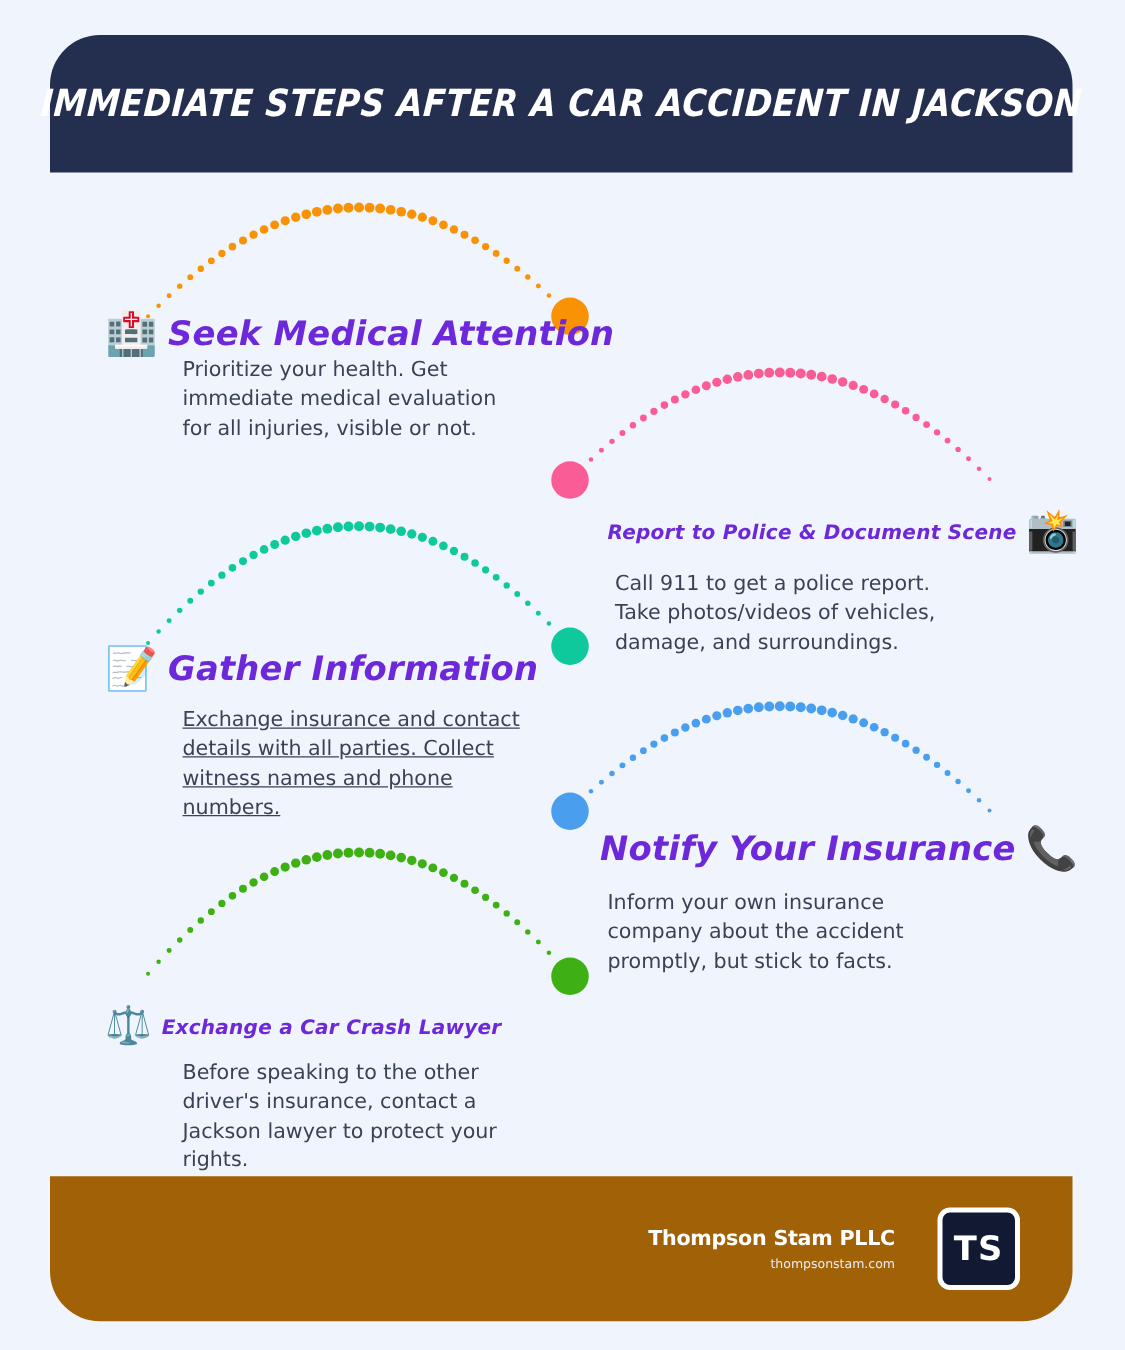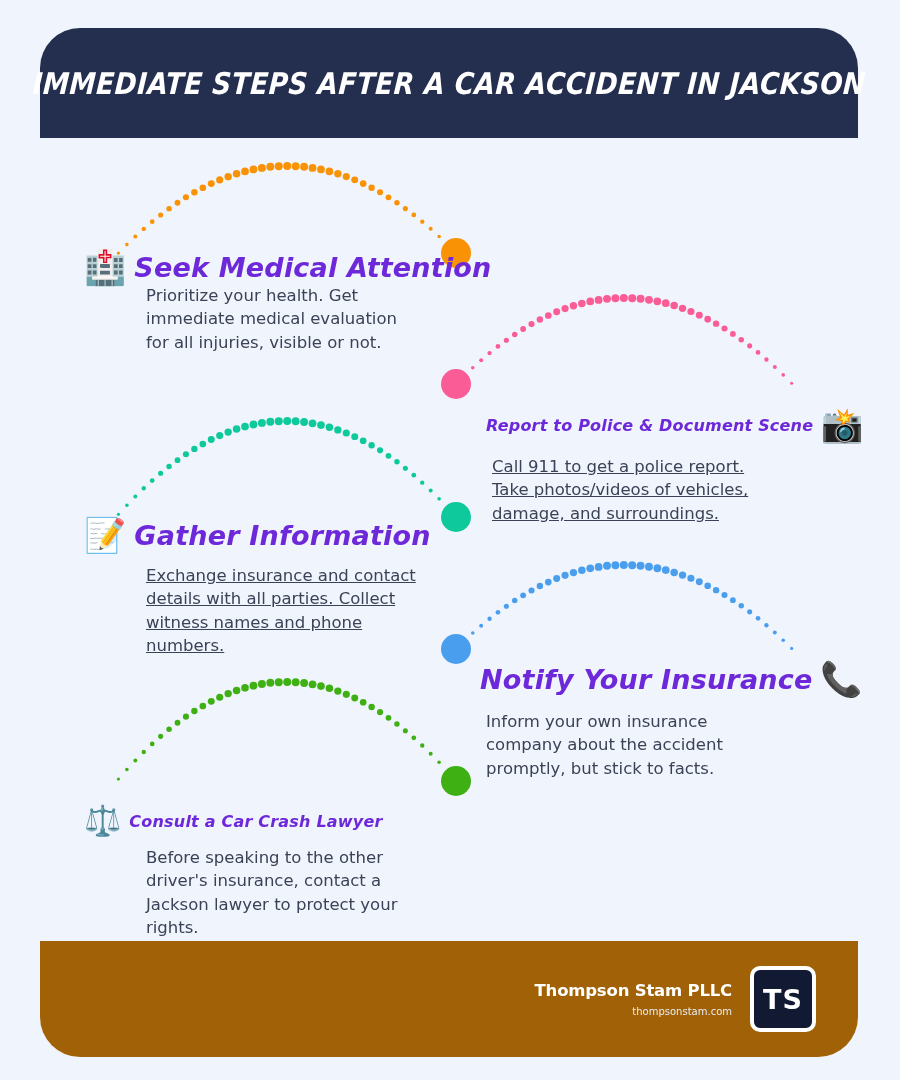--- a/index.html
+++ b/index.html
@@ -80,20 +80,21 @@
   }
   #footer-logo {
     width: 66px;
     height: 66px;
     border: 4px solid #ffffff;
     border-radius: 10px;
     background: #121a33;
     display: flex;
     align-items: center;
     justify-content: center;
+    margin-left: 16px;
   }
   #footer-logo-text {
     color: #ffffff;
     font-size: 27px;
     font-weight: 700;
     letter-spacing: 1px;
   }
 
   
   #arcs {
@@ -136,21 +137,21 @@
     font-size: 16.5px;
     line-height: 1.42;
     font-weight: 400;
   }
 
   
   #step-1 { left: 84px;  top: 250px; width: 360px; }
   #step-1 .step-body { margin-top: 0; margin-left: 62px; width: 268px; }
 
   #step-2 { left: 486px; top: 408px; width: 390px; }
-  #step-2 .step-body { margin-top: 13px; margin-left: 6px; width: 290px; text-decoration: underline; }
+  #step-2 .step-body { margin-top: 13px; margin-left: 6px; width: 290px; }
 
   #step-3 { left: 84px;  top: 518px; width: 360px; }
   #step-3 .step-body { margin-top: 12px; margin-left: 62px; width: 280px; text-decoration: underline; }
 
   #step-4 { left: 480px; top: 662px; width: 390px; }
   #step-4 .step-body { margin-top: 14px; margin-left: 6px; width: 280px; }
 
   #step-5 { left: 84px;  top: 806px; width: 370px; }
   #step-5 .step-body { margin-top: 10px; margin-left: 62px; width: 290px; }
 </style>
@@ -409,21 +410,21 @@
     <div class="step-head">
       <span class="step-title t-lg">Notify Your Insurance</span>
       <span class="step-icon">📞</span>
     </div>
     <div class="step-body">Inform your own insurance company about the accident promptly, but stick to facts.</div>
   </div>
 
   <div class="step" id="step-5">
     <div class="step-head">
       <span class="step-icon sm">⚖️</span>
-      <span class="step-title t-sm">Consult a Car Crash Lawyer</span>
+      <span class="step-title t-sm">Exchange a Car Crash Lawyer</span>
     </div>
     <div class="step-body">Before speaking to the other driver's insurance, contact a Jackson lawyer to protect your rights.</div>
   </div>
 
   <div id="footer">
     <div id="footer-inner">
       <div id="footer-text">
         <div id="footer-firm">Thompson Stam PLLC</div>
         <div id="footer-site">thompsonstam.com</div>
       </div>

